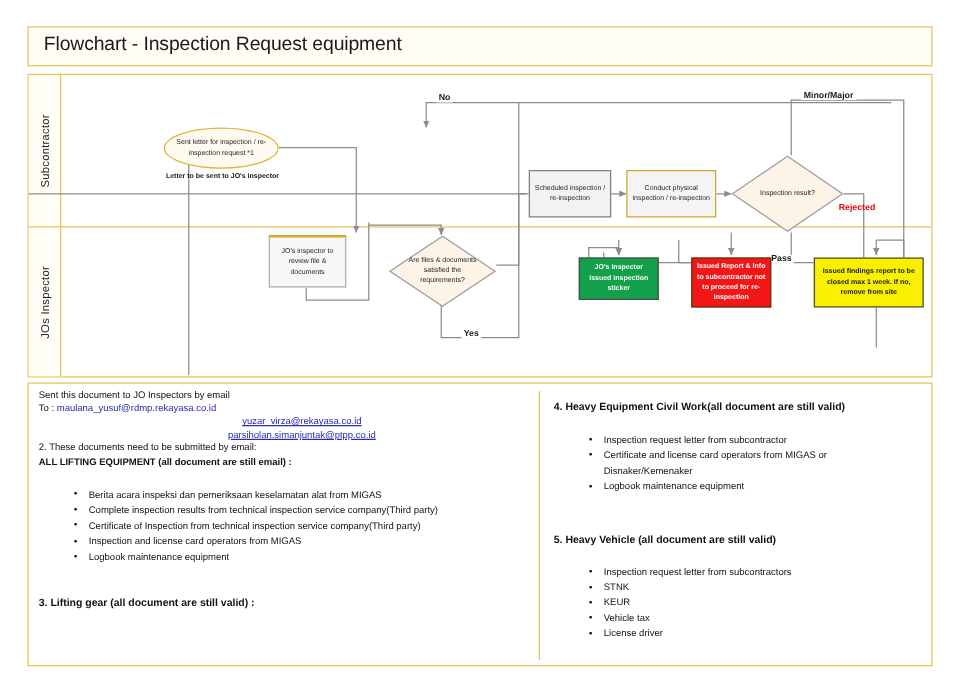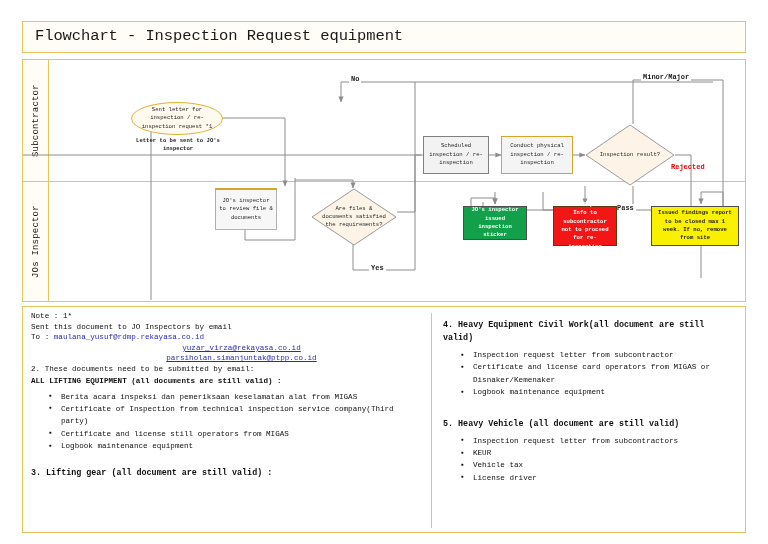--- a/index.html
+++ b/index.html
@@ -13,21 +13,20 @@
     font-family: "Liberation Sans", sans-serif;
     color: #000000;
     overflow: hidden;
   }
 
   #page {
     position: relative;
     width: 768px;
     height: 400px;
     background: #ffffff;
-    font-family: Liberation Mono, monospace;
   }
 
   
   .title-box {
     position: absolute;
     left: 22px;
     top: 21px;
     width: 724px;
     height: 32px;
     border: 1px solid #e8c45a;
@@ -235,21 +234,21 @@
     line-height: 13px;
     color: #111111;
   }
   .sect-head-sm {
     font-size: 7.6px;
     font-weight: bold;
     line-height: 12px;
     color: #111111;
   }
   ul.bul {
-    margin: 4px;
+    margin: 14px;
     padding-left: 26px;
     list-style: none;
   }
   ul.bul li {
     position: relative;
     font-size: 7.6px;
     line-height: 12.4px;
     color: #111111;
   }
   ul.bul li::before {
@@ -384,59 +383,60 @@
     <div class="node node-yellow" style="left:628px; top:146px; width:88px; height:40px;">
       <span>Issued findings report to be closed max 1 week. If no, remove from site</span>
     </div>
 
   </div>
 
   <div class="notes-frame">
     <div class="notes-divider"></div>
 
     <div class="notes-left">
-      <div class="nline">Note : 1*</div>
       <div class="nline">Sent this document to JO Inspectors by email</div>
       <div class="nline">
         <span>To :</span>
         <span class="mail">maulana_yusuf@rdmp.rekayasa.co.id</span>
       </div>
       <div class="nline indent-cc">
         <span class="mail-u">yuzar_virza@rekayasa.co.id</span>
       </div>
       <div class="nline indent-cc">
         <span class="mail-u">parsiholan.simanjuntak@ptpp.co.id</span>
       </div>
 
       <div class="nline">2. These documents need to be submitted by email:</div>
-      <div class="sect-head-sm">ALL LIFTING EQUIPMENT (all documents are still valid) :</div>
+      <div class="sect-head-sm">ALL LIFTING EQUIPMENT (all document are still email) :</div>
       <ul class="bul">
         <li>Berita acara inspeksi dan pemeriksaan keselamatan alat from MIGAS</li>
+        <li>Complete inspection results from technical inspection service company(Third party)</li>
         <li>Certificate of Inspection from technical inspection service company(Third party)</li>
-        <li>Certificate and license still operators from MIGAS</li>
+        <li>Inspection and license card operators from MIGAS</li>
         <li>Logbook maintenance equipment</li>
       </ul>
 
       <div class="gap-md"></div>
       <div class="sect-head">3. Lifting gear (all document are still valid) :</div>
     </div>
 
     <div class="notes-right">
       <div class="sect-head">4. Heavy Equipment Civil Work(all document are still valid)</div>
       <ul class="bul">
         <li>Inspection request letter from subcontractor</li>
         <li>Certificate and license card operators from MIGAS or Disnaker/Kemenaker</li>
         <li>Logbook maintenance equipment</li>
       </ul>
 
       <div class="gap-md"></div>
       <div class="gap-sm"></div>
       <div class="sect-head">5. Heavy Vehicle (all document are still valid)</div>
       <ul class="bul">
         <li>Inspection request letter from subcontractors</li>
+        <li>STNK</li>
         <li>KEUR</li>
         <li>Vehicle tax</li>
         <li>License driver</li>
       </ul>
     </div>
   </div>
 
 </div>
 
 </body></html>

